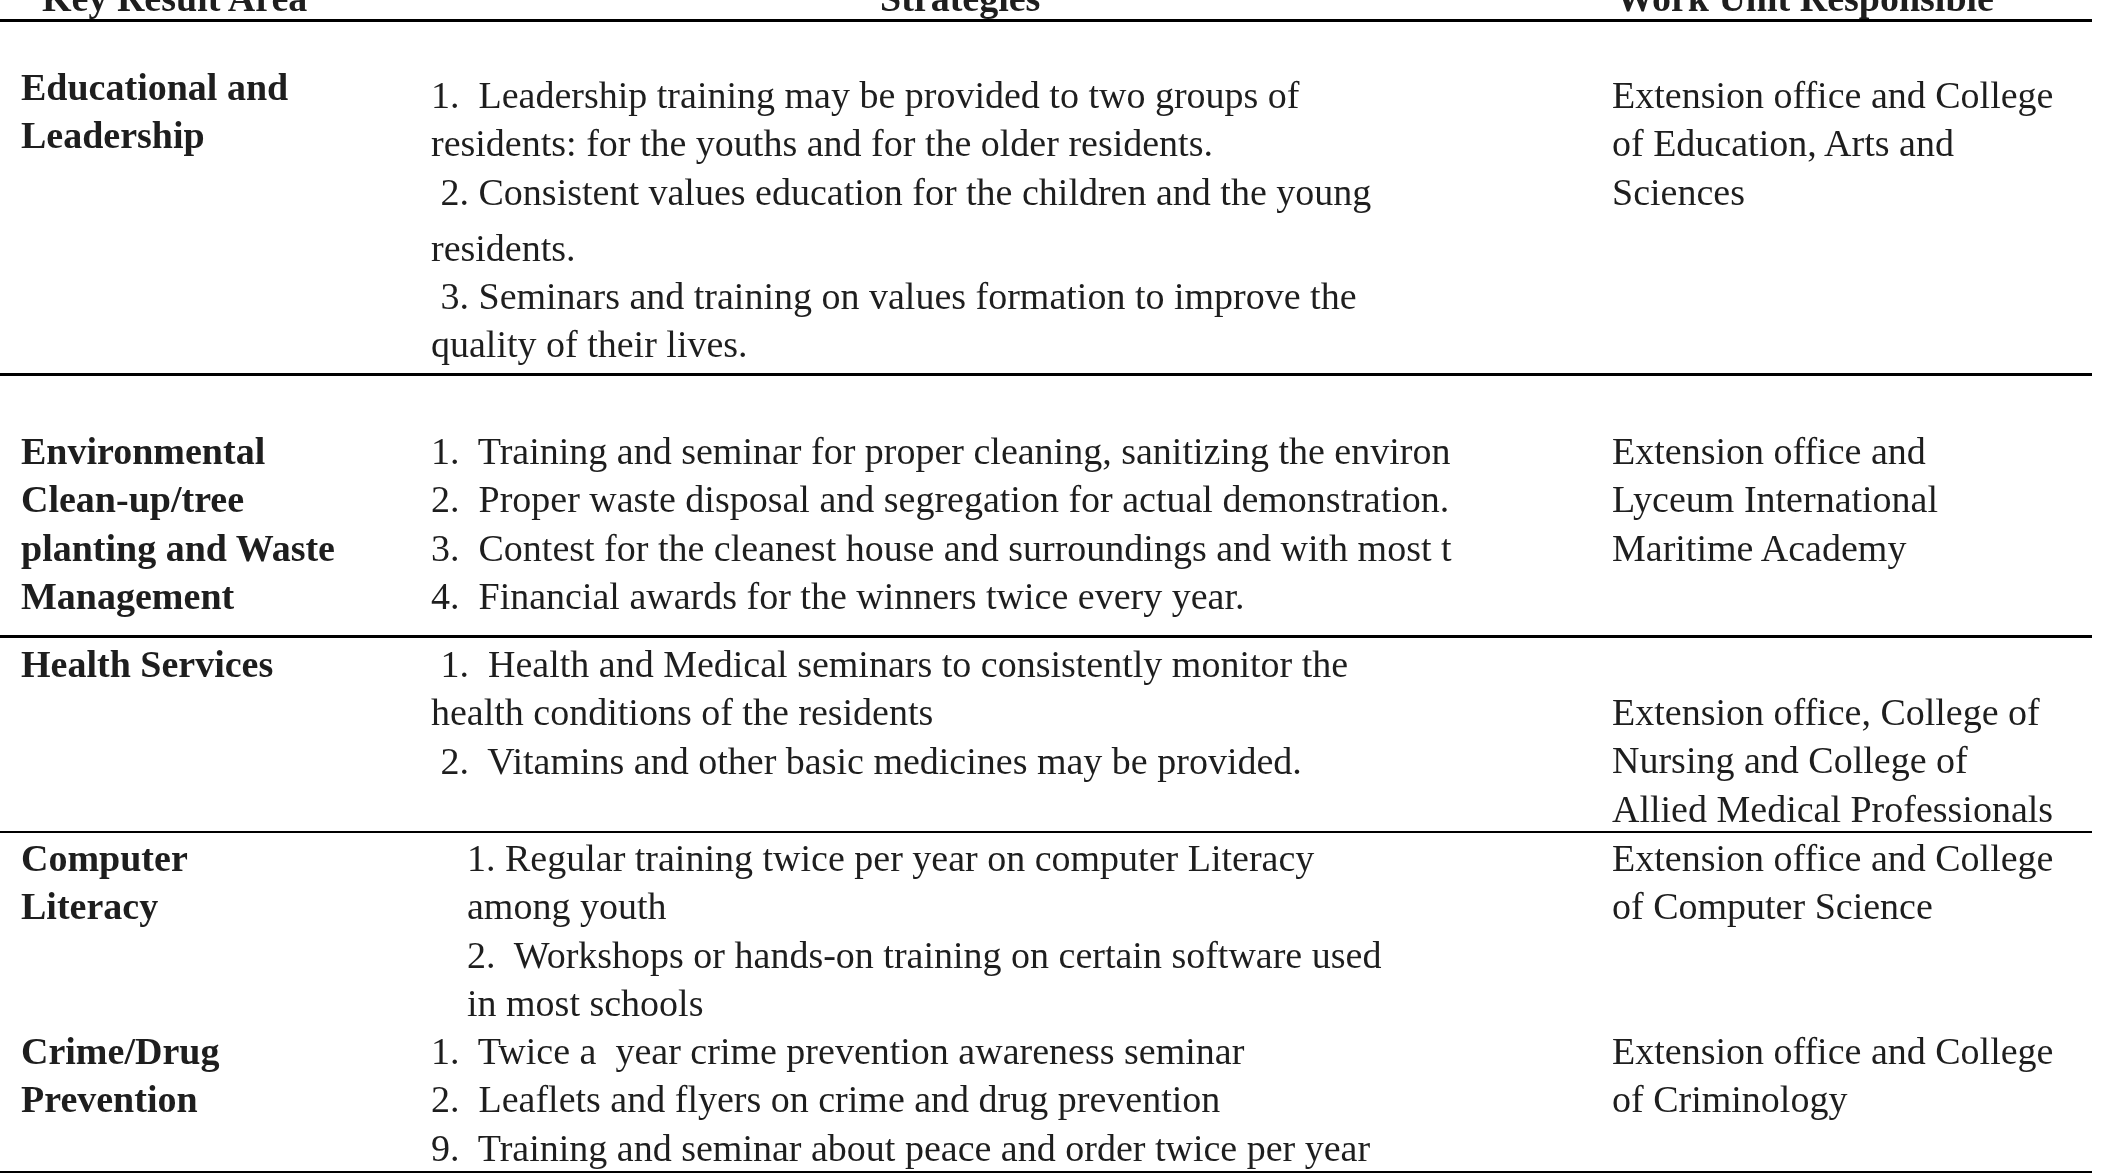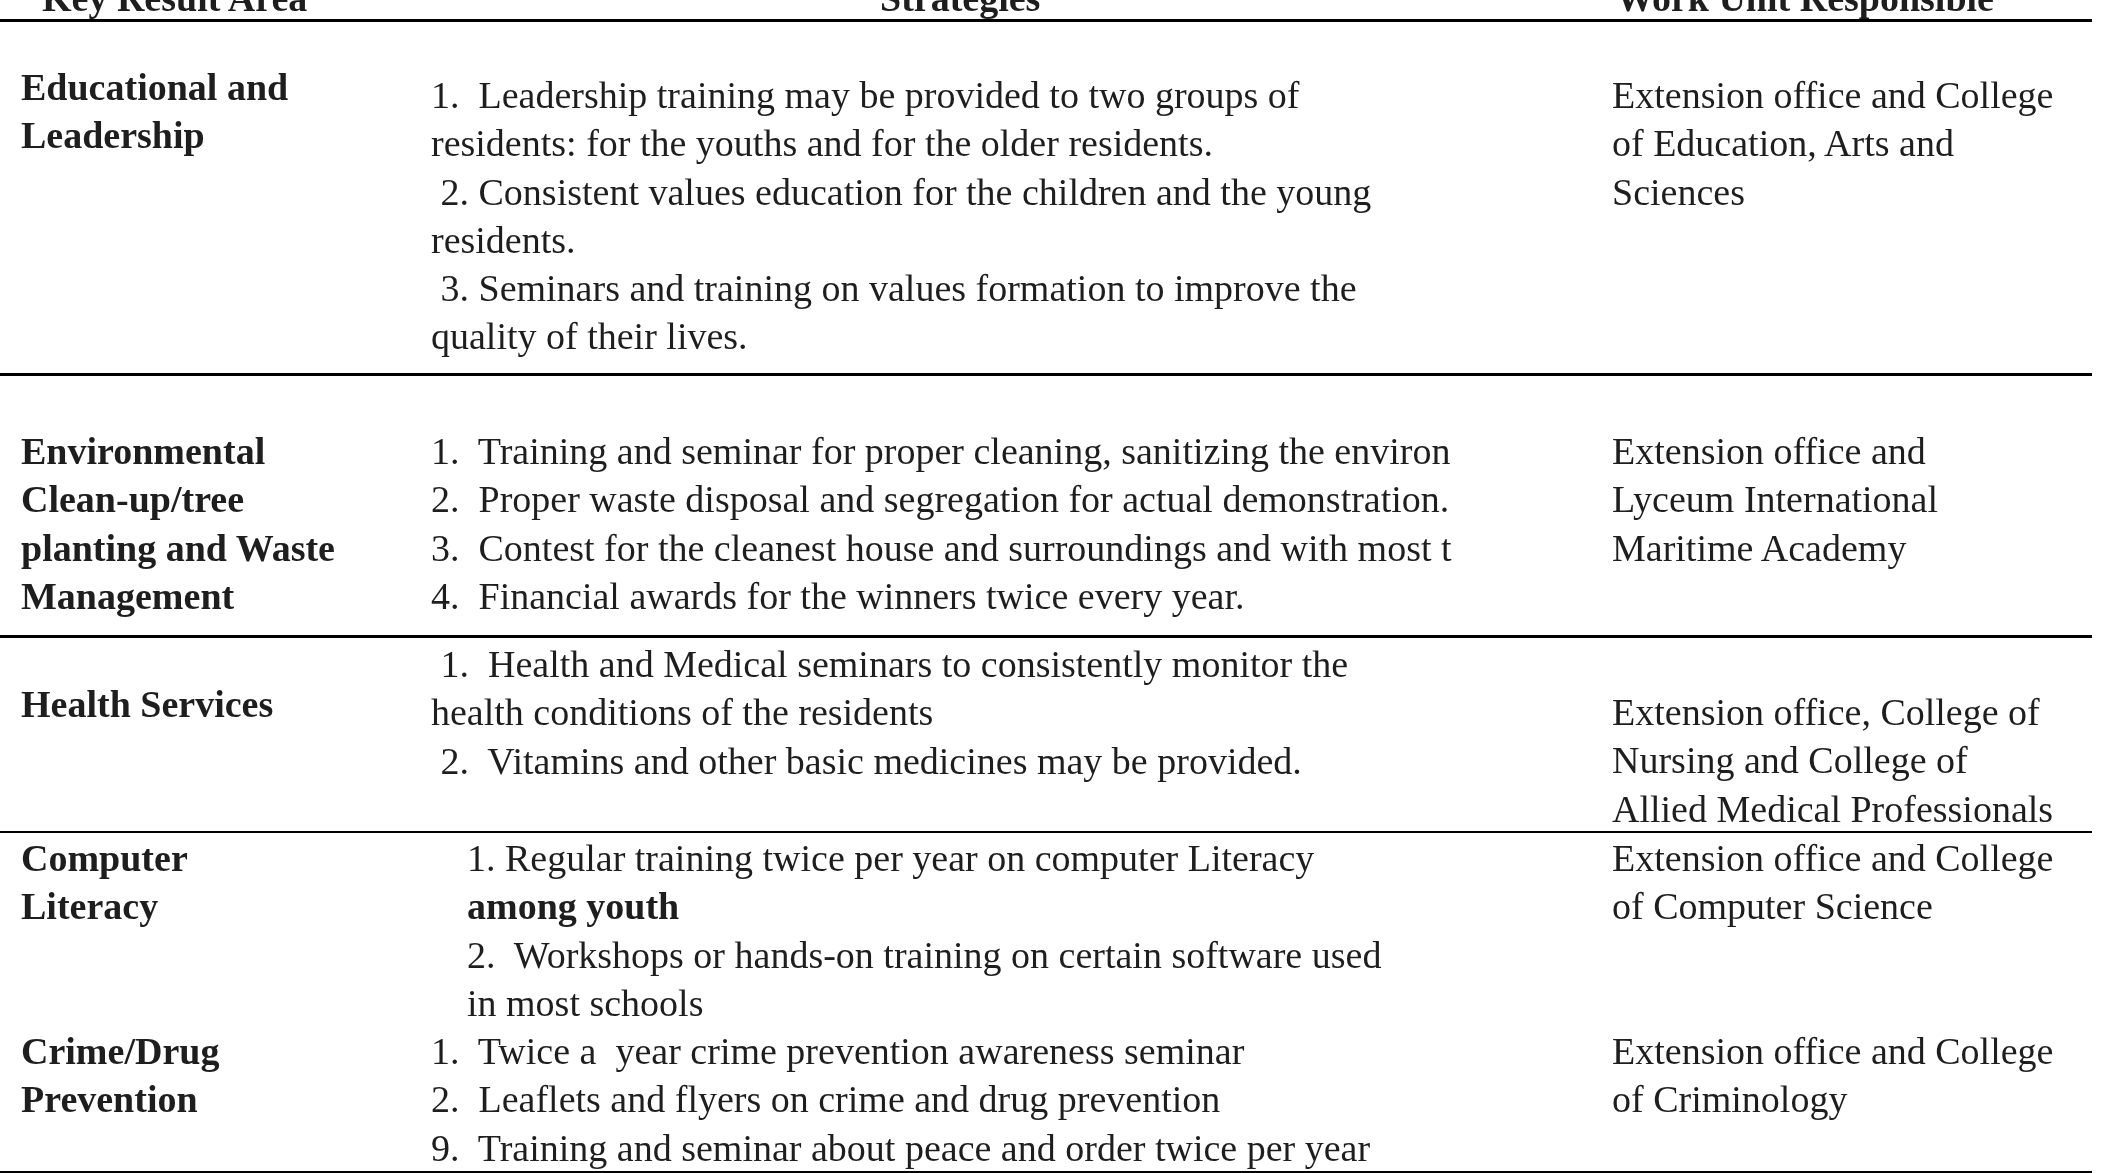--- a/index.html
+++ b/index.html
@@ -54,21 +54,21 @@
 <div class="rule" style="top:1171px;height:2px;"></div>
 
 <div class="cell kra" style="top:63px;">
   <span class="line">Educational and</span>
   <span class="line">Leadership</span>
 </div>
 <div class="cell strat" style="top:71px;">
   <span class="line" style="white-space:pre;">1.  Leadership training may be provided to two groups of</span>
   <span class="line" style="white-space:pre;">residents: for the youths and for the older residents.</span>
   <span class="line" style="white-space:pre;"> 2. Consistent values education for the children and the young</span>
-  <span class="line" style="white-space:pre;">residents.</span>
+  <span class="line" style="white-space:pre;margin-top:8px;">residents.</span>
   <span class="line" style="white-space:pre;"> 3. Seminars and training on values formation to improve the</span>
   <span class="line" style="white-space:pre;">quality of their lives.</span>
 </div>
 <div class="cell unit" style="top:71px;">
   <span class="line">Extension office and College</span>
   <span class="line">of Education, Arts and</span>
   <span class="line">Sciences</span>
 </div>
 
 <div class="cell kra" style="top:427px;">
@@ -82,41 +82,41 @@
   <span class="line" style="white-space:pre;">2.  Proper waste disposal and segregation for actual demonstration.</span>
   <span class="line" style="white-space:pre;">3.  Contest for the cleanest house and surroundings and with most t</span>
   <span class="line" style="white-space:pre;">4.  Financial awards for the winners twice every year.</span>
 </div>
 <div class="cell unit" style="top:427px;">
   <span class="line">Extension office and</span>
   <span class="line">Lyceum International</span>
   <span class="line">Maritime Academy</span>
 </div>
 
-<div class="cell kra" style="top:640px;margin-top:40px;">
+<div class="cell kra" style="top:640px;">
   <span class="line">Health Services</span>
 </div>
 <div class="cell strat" style="top:640px;">
   <span class="line" style="white-space:pre;"> 1.  Health and Medical seminars to consistently monitor the</span>
   <span class="line" style="white-space:pre;">health conditions of the residents</span>
   <span class="line" style="white-space:pre;"> 2.  Vitamins and other basic medicines may be provided.</span>
 </div>
 <div class="cell unit" style="top:688px;">
   <span class="line">Extension office, College of</span>
   <span class="line">Nursing and College of</span>
   <span class="line">Allied Medical Professionals</span>
 </div>
 
 <div class="cell kra" style="top:834px;">
   <span class="line">Computer</span>
   <span class="line">Literacy</span>
 </div>
 <div class="cell strat" style="top:834px;margin-left:36px;">
   <span class="line" style="white-space:pre;">1. Regular training twice per year on computer Literacy</span>
-  <span class="line" style="white-space:pre;font-weight:bold;">among youth</span>
+  <span class="line" style="white-space:pre;">among youth</span>
   <span class="line" style="white-space:pre;">2.  Workshops or hands-on training on certain software used</span>
   <span class="line" style="white-space:pre;">in most schools</span>
 </div>
 <div class="cell unit" style="top:834px;">
   <span class="line">Extension office and College</span>
   <span class="line">of Computer Science</span>
 </div>
 
 <div class="cell kra" style="top:1027px;">
   <span class="line">Crime/Drug</span>

